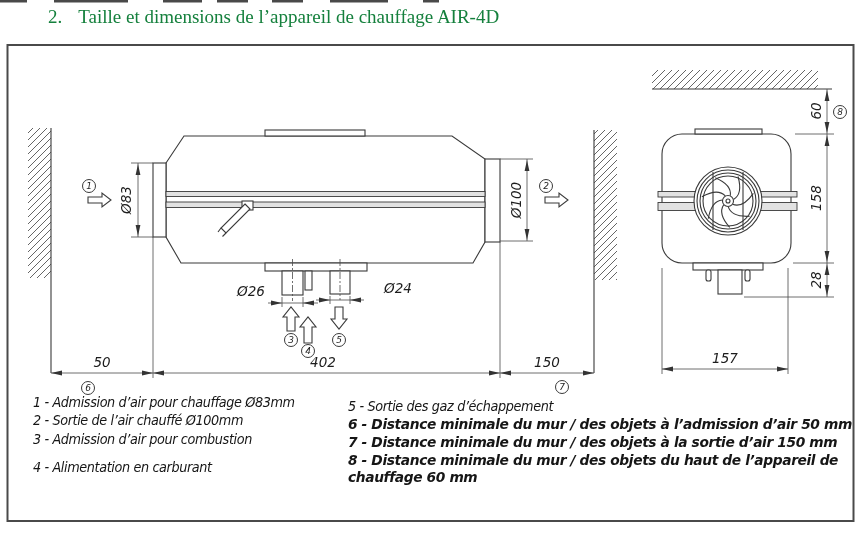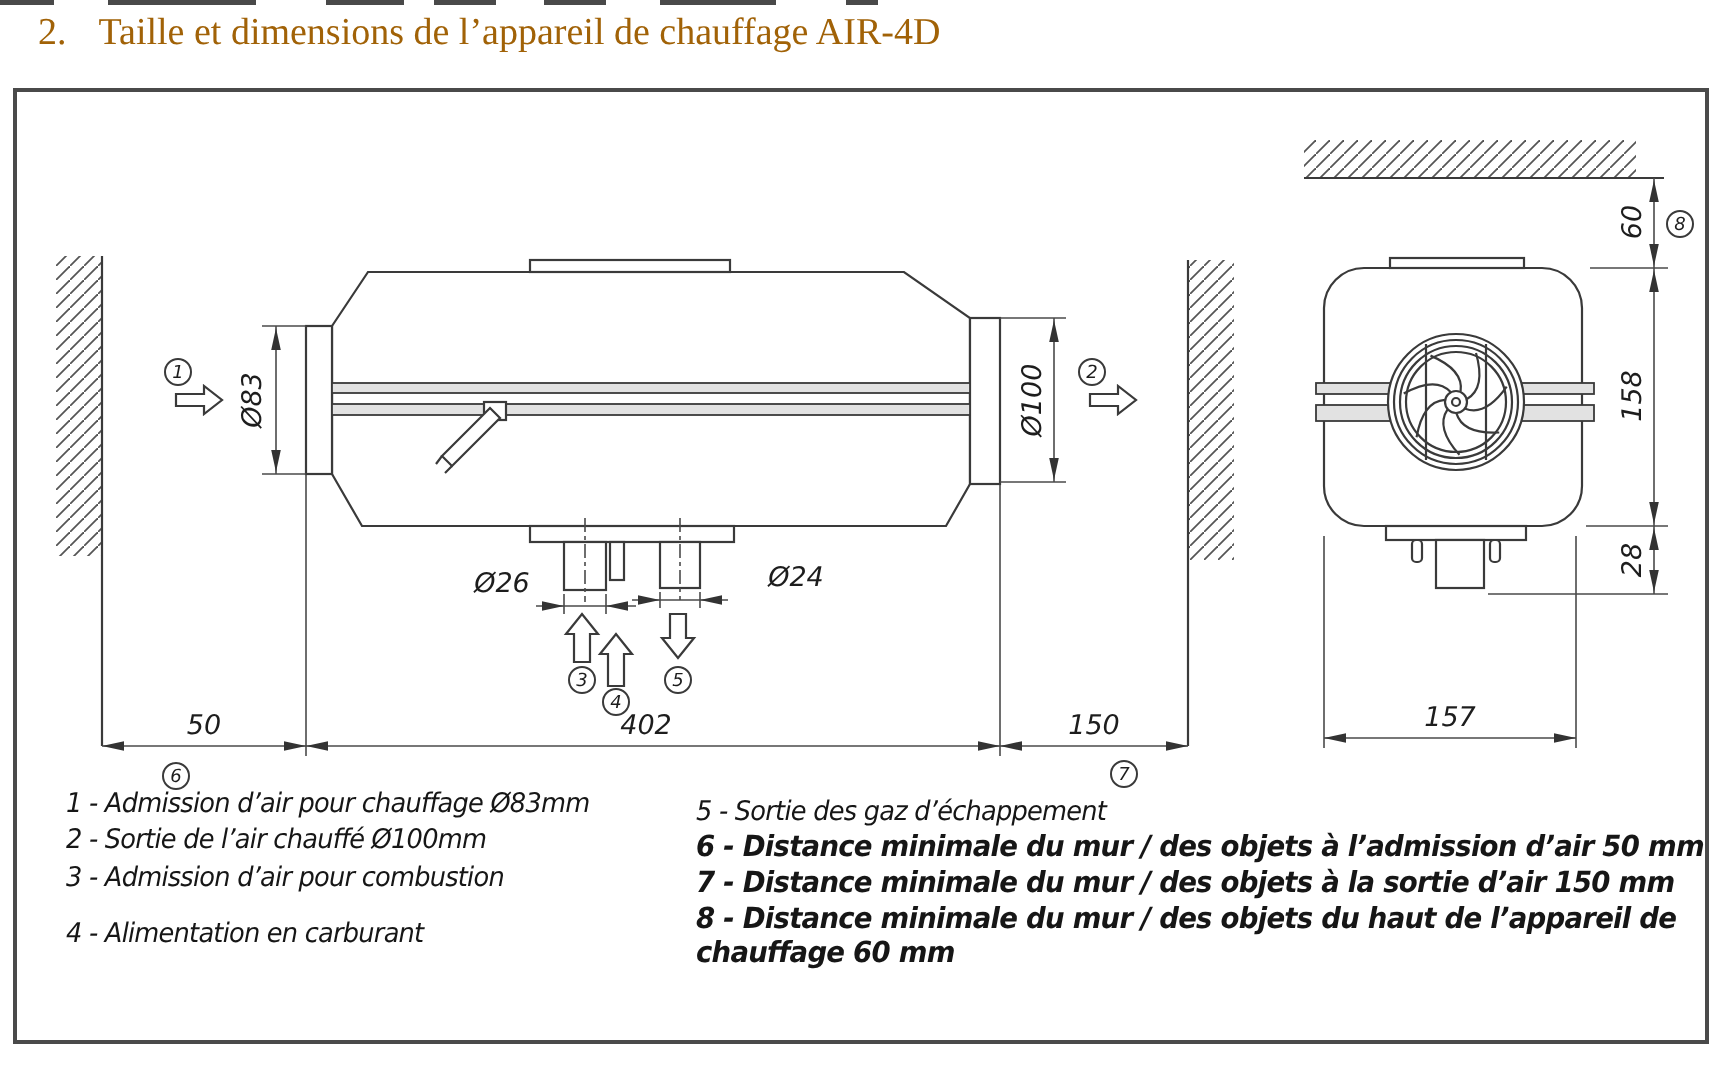--- a/index.html
+++ b/index.html
@@ -1,19 +1,19 @@
 <!DOCTYPE html>
 <html><head>
 <meta charset="utf-8">
 <style>
   html,body{margin:0;padding:0;background:#ffffff;}
   #page{position:relative;width:867px;height:539px;background:#fff;overflow:hidden;
         font-family:"DejaVu Sans",sans-serif;}
-  #title{position:absolute;left:19px;top:6px;font-family:"Liberation Serif",serif;
-         font-size:19px;color:#a16207;white-space:nowrap;}
+  #title{position:absolute;left:48px;top:6px;font-family:"Liberation Serif",serif;
+         font-size:19px;color:#15803d;white-space:nowrap;}
   #title .num{display:inline-block;}
   #title .txt{display:inline-block;margin-left:16px;}
   svg{position:absolute;left:0;top:0;}
   .legend-line{position:absolute;font-style:italic;color:#161616;
                font-family:"DejaVu Sans",sans-serif;letter-spacing:-0.4px;
                transform:scaleX(.95);transform-origin:0 0;white-space:nowrap;}
   .leg-reg{font-size:13.5px;}
   .leg-bold{font-size:14.5px;font-weight:bold;}
   .leg-wrap{white-space:normal;width:520px;line-height:17px;}
   .dimtxt{font-family:"DejaVu Sans",sans-serif;font-style:italic;font-size:13.5px;fill:#1d1d1d;}

